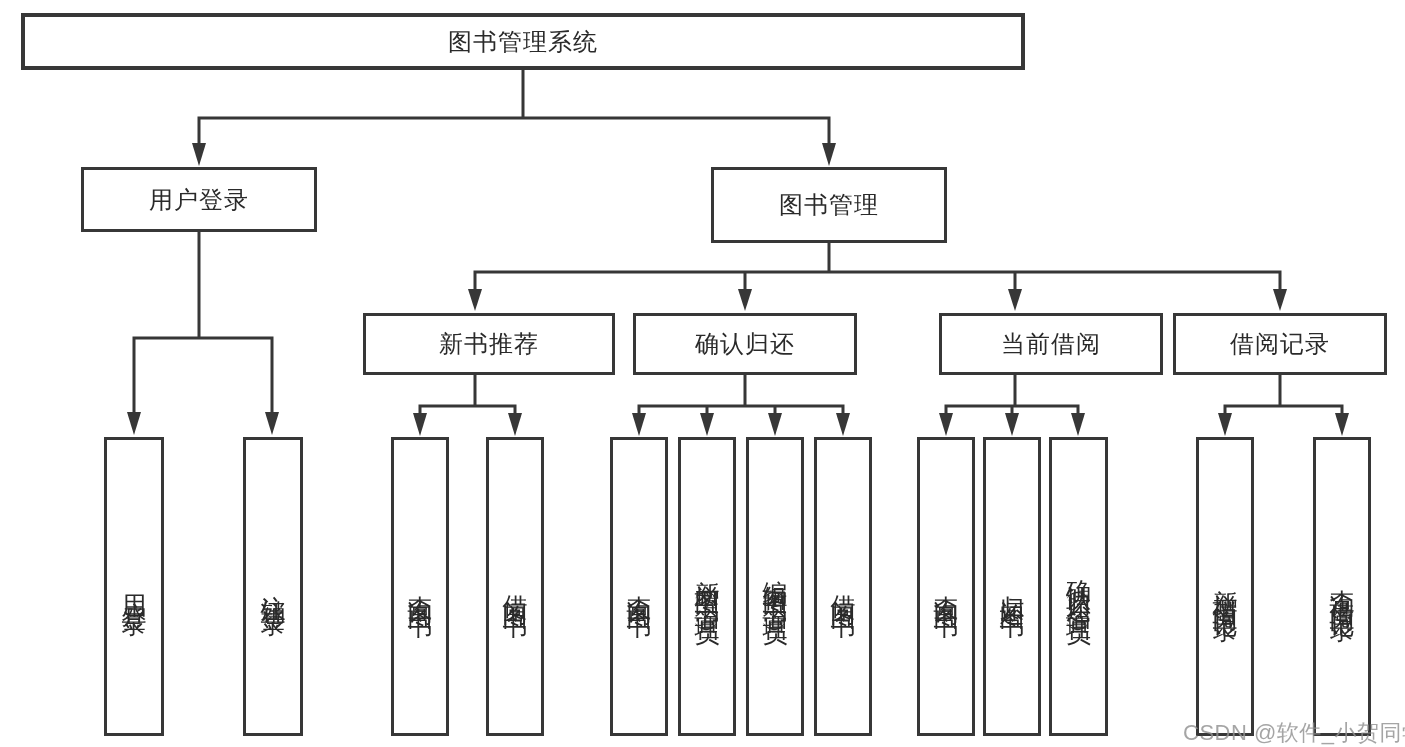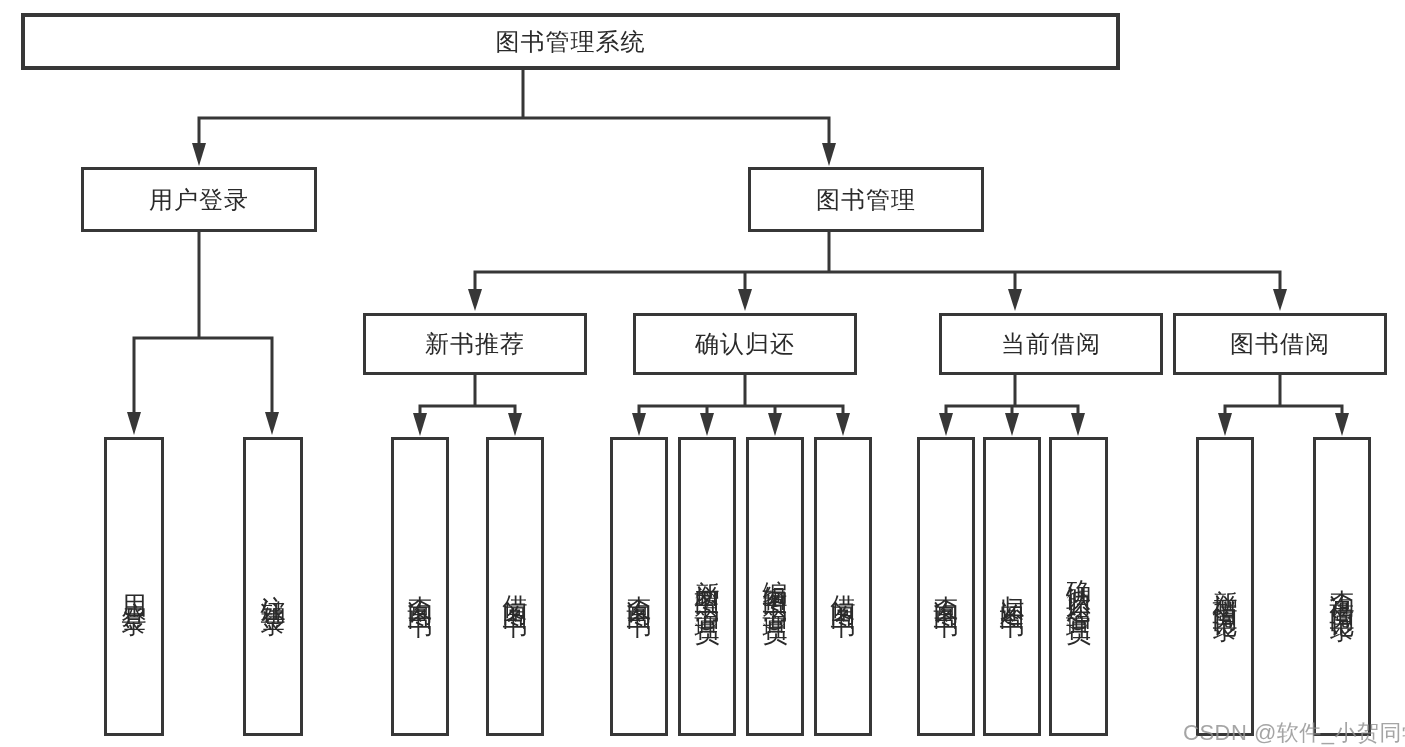--- a/index.html
+++ b/index.html
@@ -95,42 +95,42 @@
       <polygon points="768,413 782,413 775,436"></polygon>
       <polygon points="836,413 850,413 843,436"></polygon>
       <polygon points="939,413 953,413 946,436"></polygon>
       <polygon points="1005,413 1019,413 1012,436"></polygon>
       <polygon points="1071,413 1085,413 1078,436"></polygon>
       <polygon points="1218,413 1232,413 1225,436"></polygon>
       <polygon points="1335,413 1349,413 1342,436"></polygon>
     </g>
   </svg>
 
-  <div class="box root-box" style="left:21px; top:13px; width:1099px; height:57px">
+  <div class="box root-box" style="left:21px; top:13px; width:1004px; height:57px">
     <span class="lbl">图书管理系统</span>
   </div>
 
   <div class="box" style="left:81px; top:167px; width:236px; height:65px">
     <span class="lbl">用户登录</span>
   </div>
-  <div class="box" style="left:748px; top:167px; width:236px; height:65px">
+  <div class="box" style="left:711px; top:167px; width:236px; height:76px">
     <span class="lbl">图书管理</span>
   </div>
 
-  <div class="box" style="left:363px; top:313px; width:224px; height:62px">
+  <div class="box" style="left:363px; top:313px; width:252px; height:62px">
     <span class="lbl">新书推荐</span>
   </div>
   <div class="box" style="left:633px; top:313px; width:224px; height:62px">
     <span class="lbl">确认归还</span>
   </div>
   <div class="box" style="left:939px; top:313px; width:224px; height:62px">
     <span class="lbl">当前借阅</span>
   </div>
   <div class="box" style="left:1173px; top:313px; width:214px; height:62px">
-    <span class="lbl">图书借阅</span>
+    <span class="lbl">借阅记录</span>
   </div>
 
   <div class="box vbox" style="left:104px; top:437px; width:60px; height:299px">
     <span class="lbl">用户登录</span>
   </div>
   <div class="box vbox" style="left:243px; top:437px; width:60px; height:299px">
     <span class="lbl">注销登录</span>
   </div>
 
   <div class="box vbox" style="left:391px; top:437px; width:58px; height:299px">

